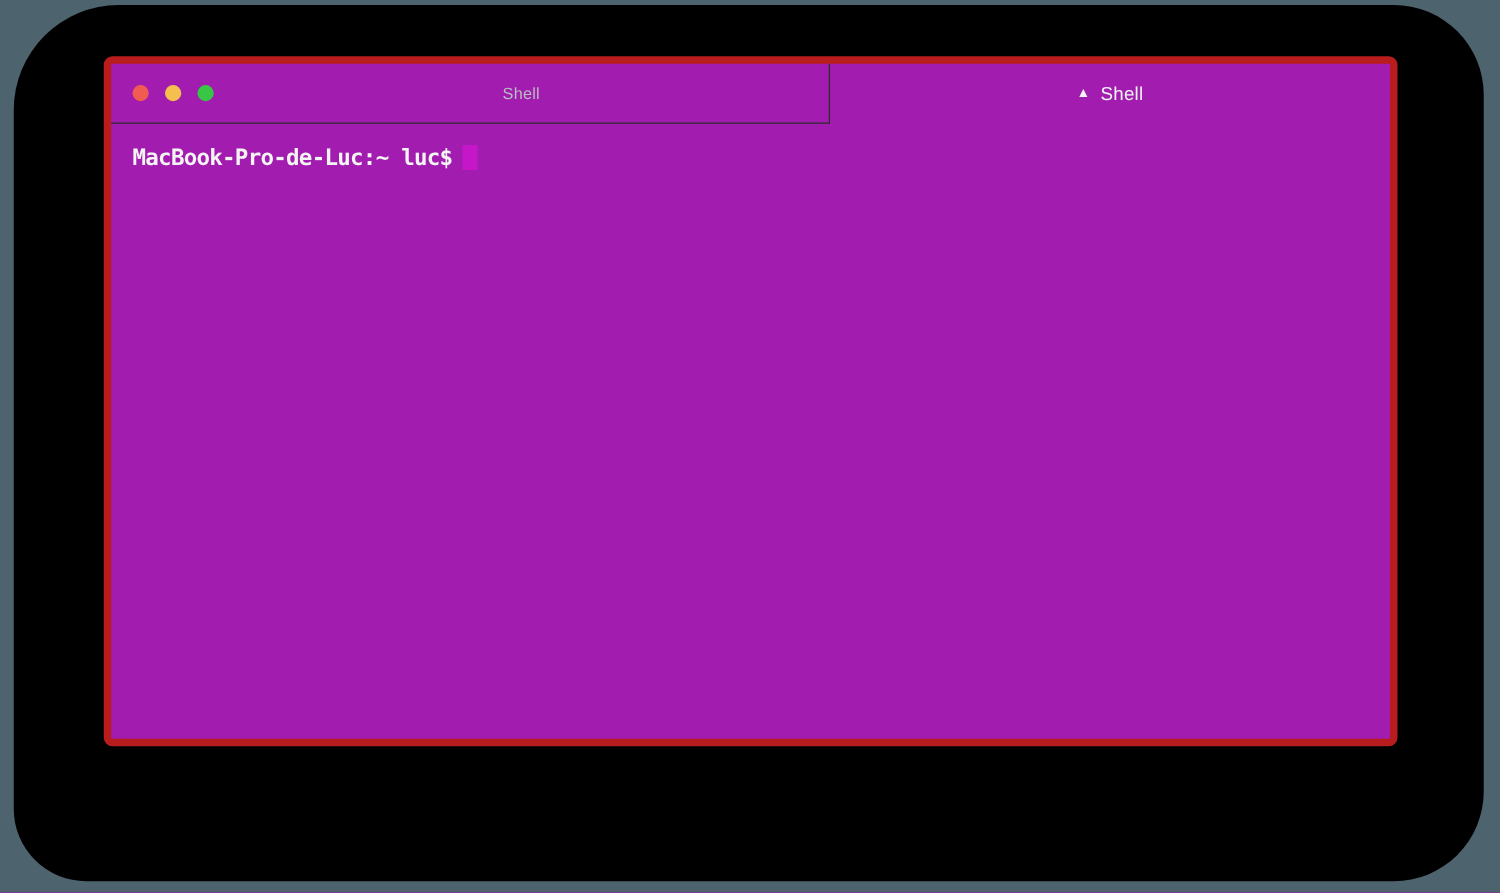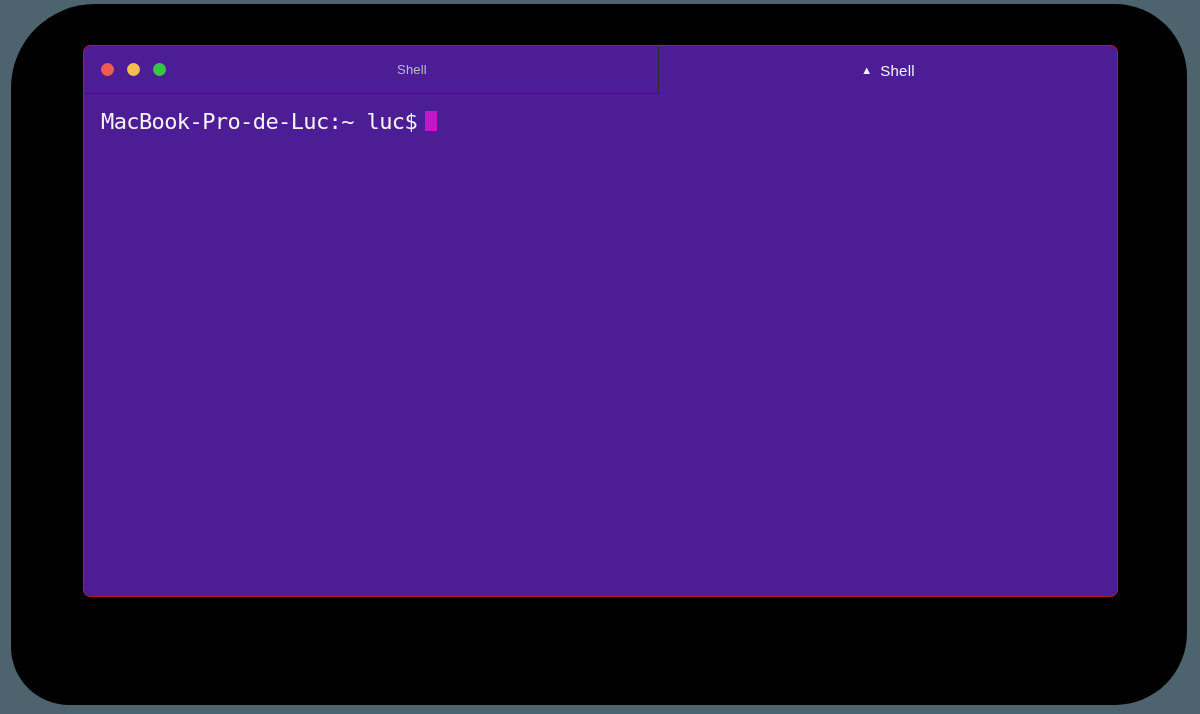--- a/index.html
+++ b/index.html
@@ -13,22 +13,22 @@
   .screen {
     position:absolute;
     left:11px; top:4px; right:13px; bottom:9px;
     background:#000000;
     border-radius:84px 72px 72px 58px;
   }
   .terminal-window {
     position:absolute;
     left:72px; top:41px;
     width:1035px; height:552px;
-    background:#4c1d95;
-    border:1px solid #b91c1c;
+    background:#a21caf;
+    border:6px solid #b91c1c;
     border-radius:7px;
   }
   .tab-bar {
     display:flex;
     height:48px;
   }
   .tab-left {
     width:575px;
     display:flex;
     align-items:center;
@@ -76,22 +76,22 @@
     height:calc(100% - 48px);
     cursor:text;
   }
   .prompt-line {
     display:flex;
     align-items:center;
     height:22px;
   }
   .prompt-text {
     font-family:"DejaVu Sans Mono", monospace;
-    font-size:22px;
-    font-weight:normal;
+    font-size:18px;
+    font-weight:bold;
     color:#F4F4F4;
     white-space:pre;
     letter-spacing:-0.6px;
   }
   .cursor {
     width:12px; height:20px;
     margin-left:8px;
     display:inline-block;
   }
 </style>

